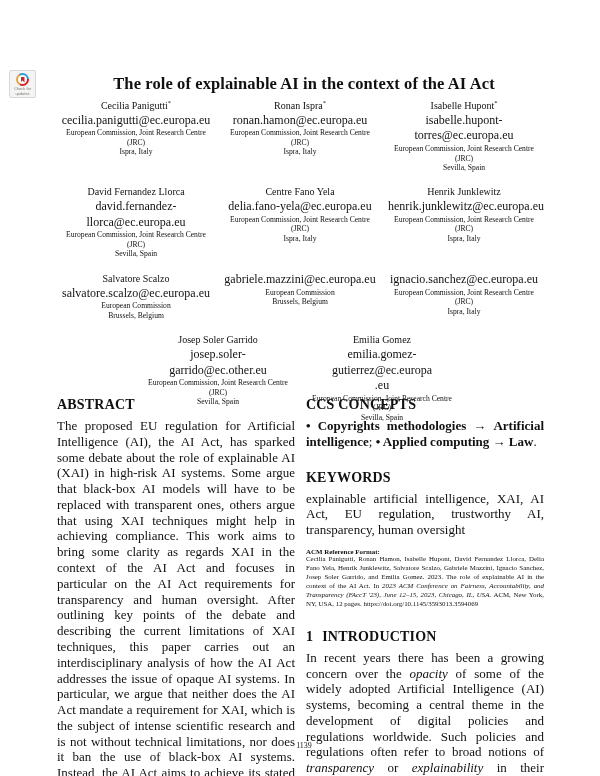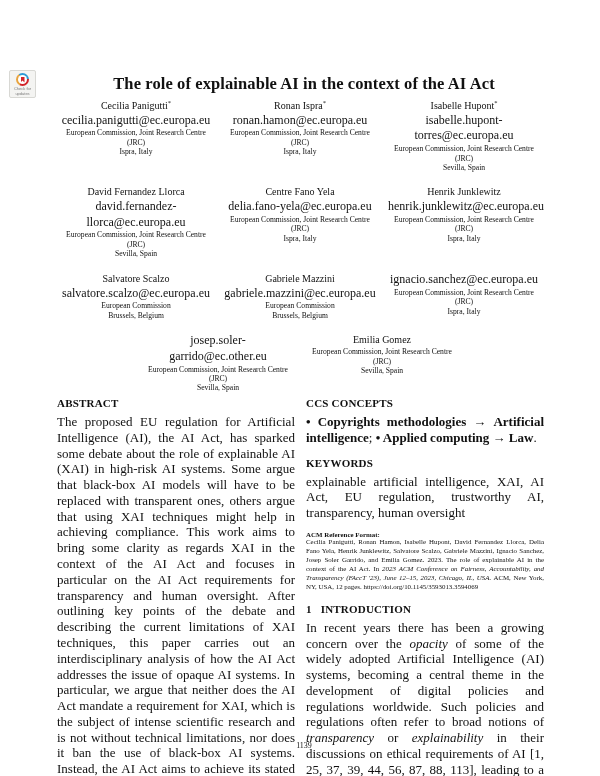--- a/index.html
+++ b/index.html
@@ -37,22 +37,22 @@
   .author { width:152px; text-align:center; }
   .a-name { font-size:10px; line-height:1.25; }
   .a-name sup { font-size:6.5px; }
   .a-email { font-size:12px; line-height:1.3; }
   .a-email.narrow { max-width:100px; margin:0 auto; word-break:break-word; }
   .a-affil { font-size:7.6px; line-height:1.25; }
   .a-loc { font-size:7.6px; line-height:1.25; }
   
   .columns { position:absolute; top:397px; left:57px; width:487px; display:flex; gap:11px; }
   .col { width:238px; }
-  .h-a { font-size:11px; font-weight:bold; letter-spacing:0.2px; margin:0 0 5px 0; }
-  .h-gap { margin-top:11px; }
+  .h-a { font-size:14px; font-weight:bold; letter-spacing:0.2px; margin:0 0 5px 0; }
+  .h-gap { margin-top:20px; }
   .h-num { display:inline-block; margin-right:9px; }
   .body-p { font-size:13px; line-height:1.215; text-align:justify; }
   .body-p i { font-style:italic; }
   .ccs-b { font-weight:bold; }
   
   .fn-rule-short { width:56px; border-top:1px solid #222; margin-top:9px; }
   .fn-text { font-size:6.3px; line-height:1.35; margin-top:2px; }
   .perm-rule { width:100%; border-top:1px solid #222; margin-top:7px; }
   .perm { font-size:6.3px; line-height:1.33; margin-top:3px; text-align:justify; }
   .perm-small { font-size:6.3px; line-height:1.33; }
@@ -125,39 +125,40 @@
       </div>
     </div>
     <div class="author-row">
       <div class="author">
         <div class="a-name"><span>Salvatore Scalzo</span><sup></sup></div>
         <div class="a-email">salvatore.scalzo@ec.europa.eu</div>
         <div class="a-affil">European Commission</div>
         <div class="a-loc">Brussels, Belgium</div>
       </div>
       <div class="author">
-        <div class="a-name"><span>Gabriele Mazzini</span><sup></sup></div>
         <div class="a-email">gabriele.mazzini@ec.europa.eu</div>
         <div class="a-affil">European Commission</div>
         <div class="a-loc">Brussels, Belgium</div>
       </div>
       <div class="author">
         <div class="a-email">ignacio.sanchez@ec.europa.eu</div>
         <div class="a-affil">European Commission, Joint Research Centre (JRC)</div>
         <div class="a-loc">Ispra, Italy</div>
       </div>
     </div>
     <div class="author-row">
       <div class="author">
+        <div class="a-name"><span>Josep Soler Garrido</span><sup></sup></div>
         <div class="a-email">josep.soler-garrido@ec.other.eu</div>
         <div class="a-affil">European Commission, Joint Research Centre (JRC)</div>
         <div class="a-loc">Sevilla, Spain</div>
       </div>
       <div class="author">
         <div class="a-name"><span>Emilia Gomez</span><sup></sup></div>
+        <div class="a-email narrow">emilia.gomez-gutierrez@ec.europa.eu</div>
         <div class="a-affil">European Commission, Joint Research Centre (JRC)</div>
         <div class="a-loc">Sevilla, Spain</div>
       </div>
     </div>
   </div>
 
   <div class="columns">
 
     <div class="col">
       <h2 class="h-a">ABSTRACT</h2>

